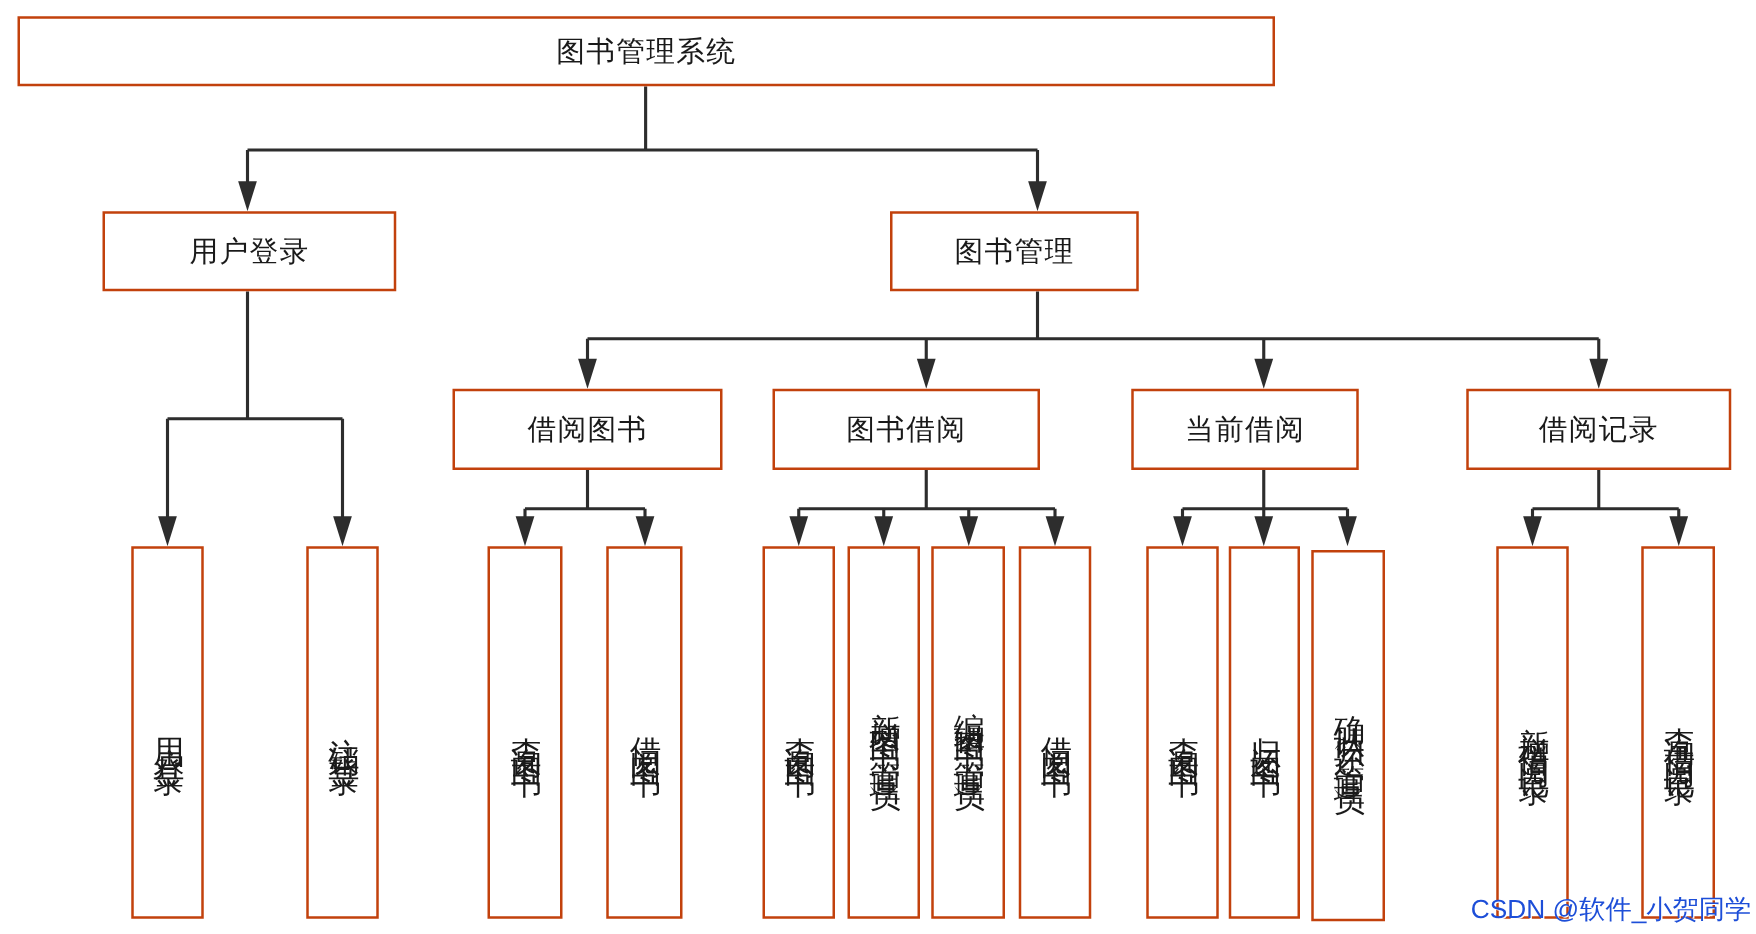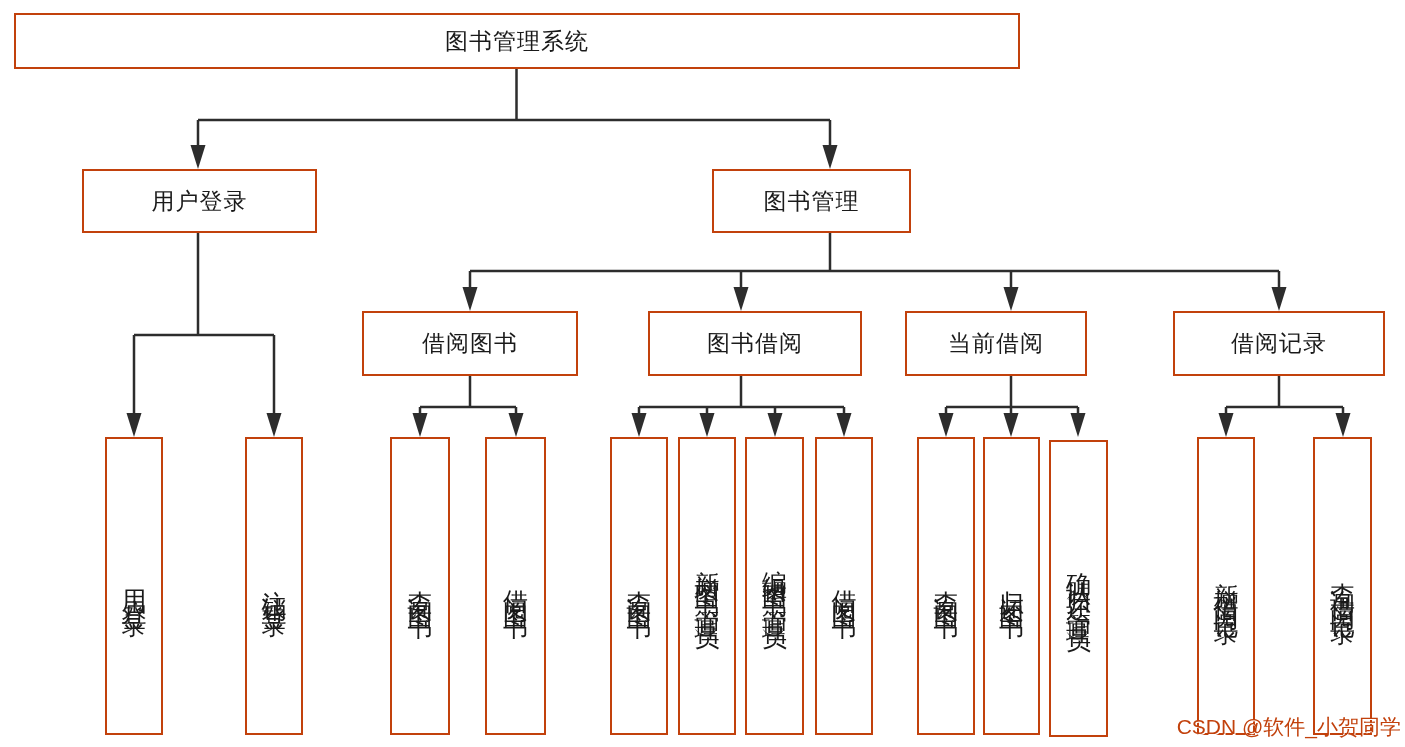--- a/index.html
+++ b/index.html
@@ -44,21 +44,21 @@
     font-size: 25px;
     line-height: 1;
     letter-spacing: 8px;
     color: #1a1a1a;
   }
   .watermark {
     position: absolute;
     top: 713px;
     right: 4px;
     font-size: 21px;
-    color: #c2410c;
+    color: #1d4ed8;
     text-shadow: 1px 1px 0 #ffffff;
     white-space: nowrap;
     z-index: 5;
   }
 </style>
 </head>
 <body>
 
 <div class="canvas">
 
@@ -101,21 +101,21 @@
   <div class="node hnode" style="left:82px;top:169px;width:235px;height:64px">
     <span>用户登录</span>
   </div>
   <div class="node hnode" style="left:712px;top:169px;width:199px;height:64px">
     <span>图书管理</span>
   </div>
 
   <div class="node hnode" style="left:362px;top:311px;width:216px;height:65px">
     <span>借阅图书</span>
   </div>
-  <div class="node hnode" style="left:648px;top:311px;width:214px;height:65px">
+  <div class="node hnode" style="left:618px;top:311px;width:214px;height:65px">
     <span>图书借阅</span>
   </div>
   <div class="node hnode" style="left:905px;top:311px;width:182px;height:65px">
     <span>当前借阅</span>
   </div>
   <div class="node hnode" style="left:1173px;top:311px;width:212px;height:65px">
     <span>借阅记录</span>
   </div>
 
   <div class="node vnode" style="left:105px;top:437px;width:58px;height:298px">

